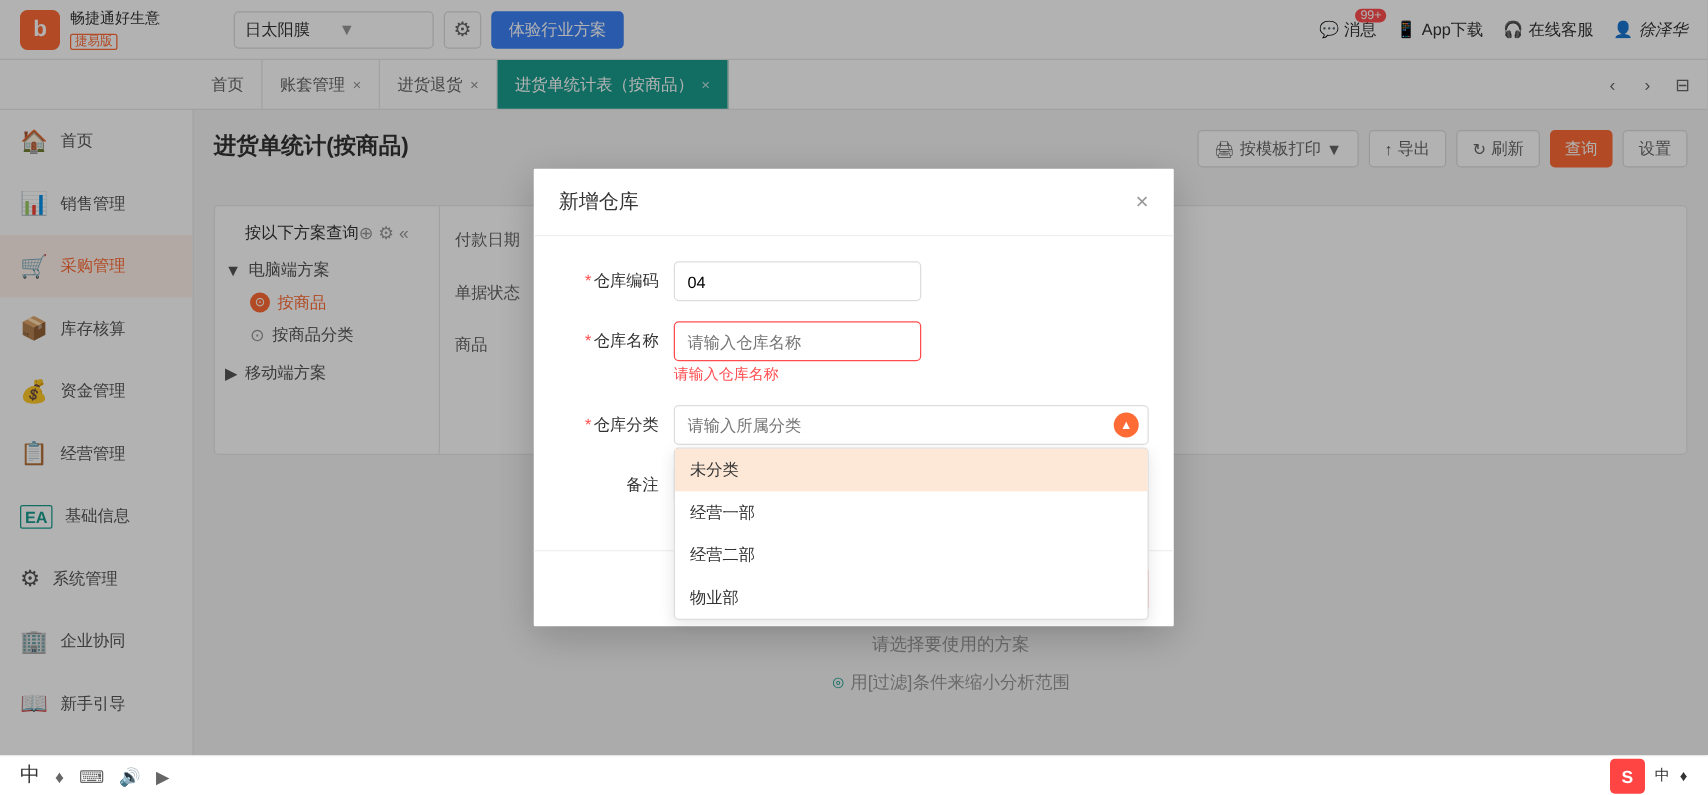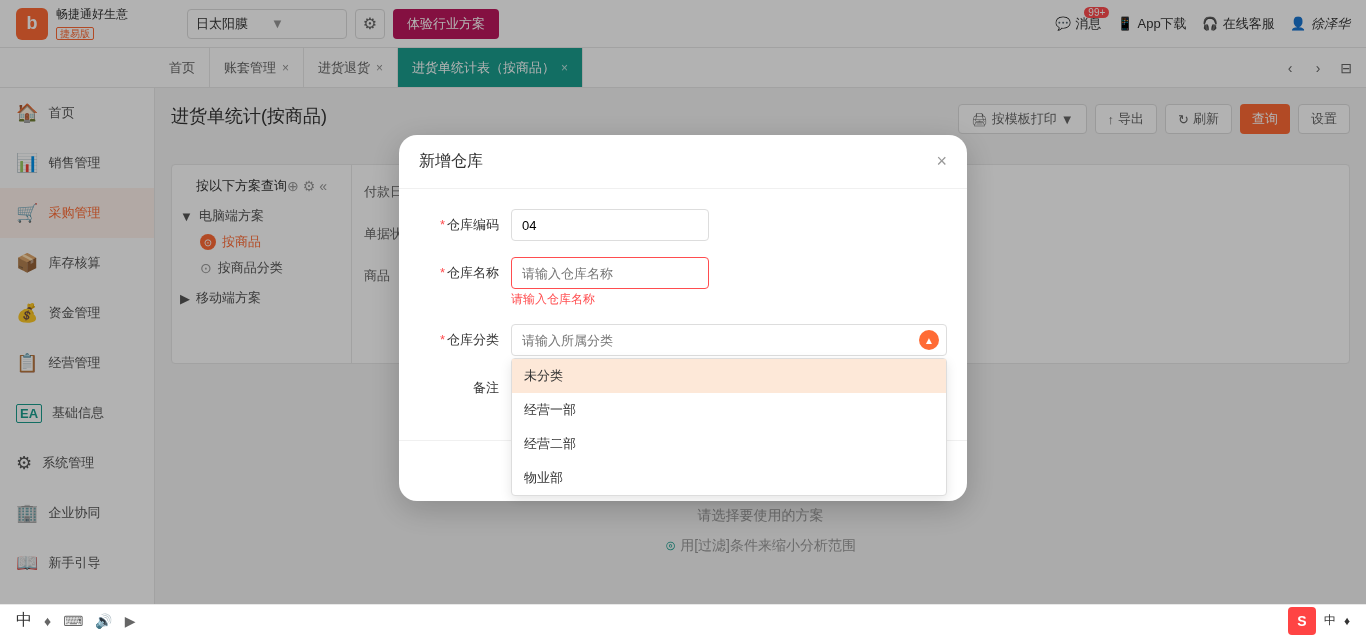--- a/index.html
+++ b/index.html
@@ -56,21 +56,21 @@
       display: flex;
       align-items: center;
       justify-content: center;
       margin-left: 8px;
       cursor: pointer;
       color: #666;
       font-size: 16px;
     }
     .trial-btn {
       height: 30px;
-      background: #be185d;
+      background: #3b82f6;
       color: white;
       border: none;
       border-radius: 4px;
       padding: 0 14px;
       font-size: 13px;
       cursor: pointer;
       margin-left: 8px;
     }
     .header-right {
       display: flex;
@@ -181,21 +181,21 @@
     
     .main-content {
       flex: 1;
       padding: 16px;
       overflow: auto;
       position: relative;
     }
     .page-title {
       font-size: 18px;
       color: #333;
-      font-weight: 400;
+      font-weight: 700;
       margin-bottom: 12px;
     }
     .toolbar-btn {
       height: 30px;
       padding: 0 12px;
       font-size: 13px;
       border-radius: 4px;
       cursor: pointer;
       display: flex;
       align-items: center;
@@ -281,22 +281,22 @@
       background: rgba(0,0,0,0.3);
       z-index: 100;
       display: flex;
       align-items: center;
       justify-content: center;
     }
 
     
     .modal {
       background: white;
-      border-radius: 18px;
-      width: 568px;
+      border-radius: 1px;
+      width: 512px;
       padding: 0;
       box-shadow: 0 8px 32px rgba(0,0,0,0.2);
       position: relative;
       z-index: 200;
     }
     .modal-header {
       display: flex;
       align-items: center;
       justify-content: space-between;
       padding: 16px 20px;

